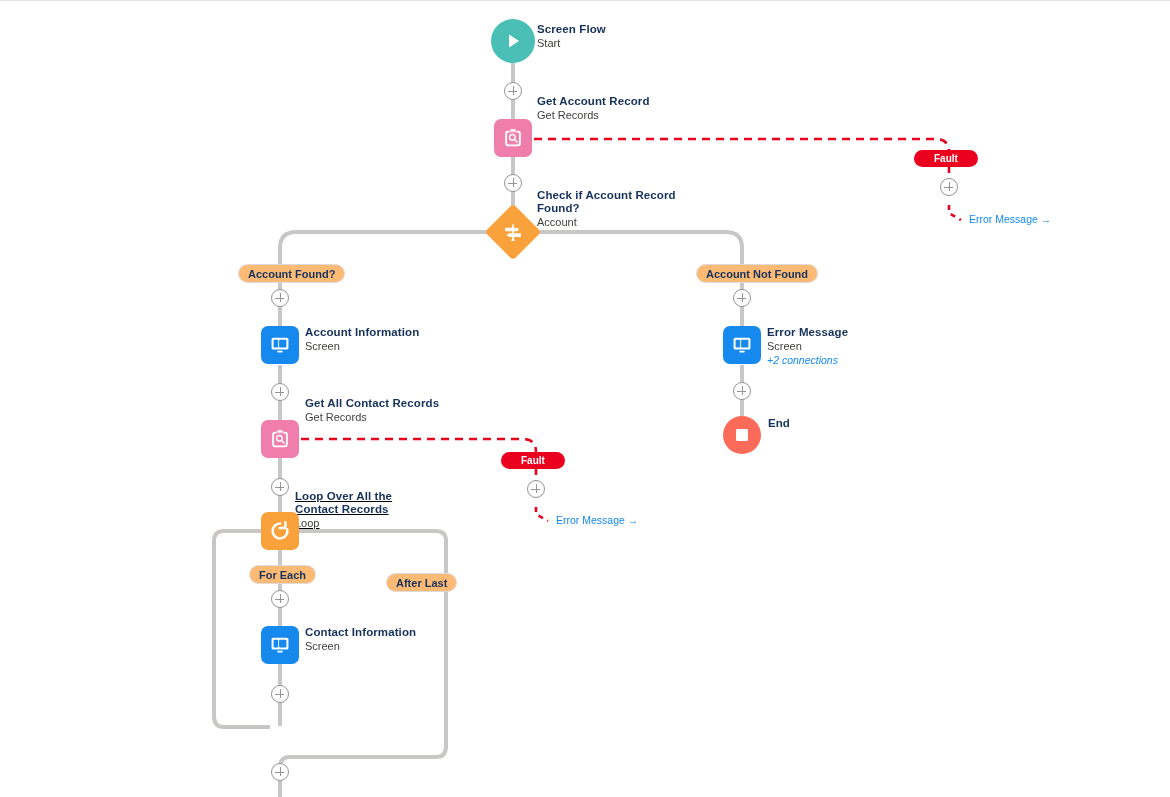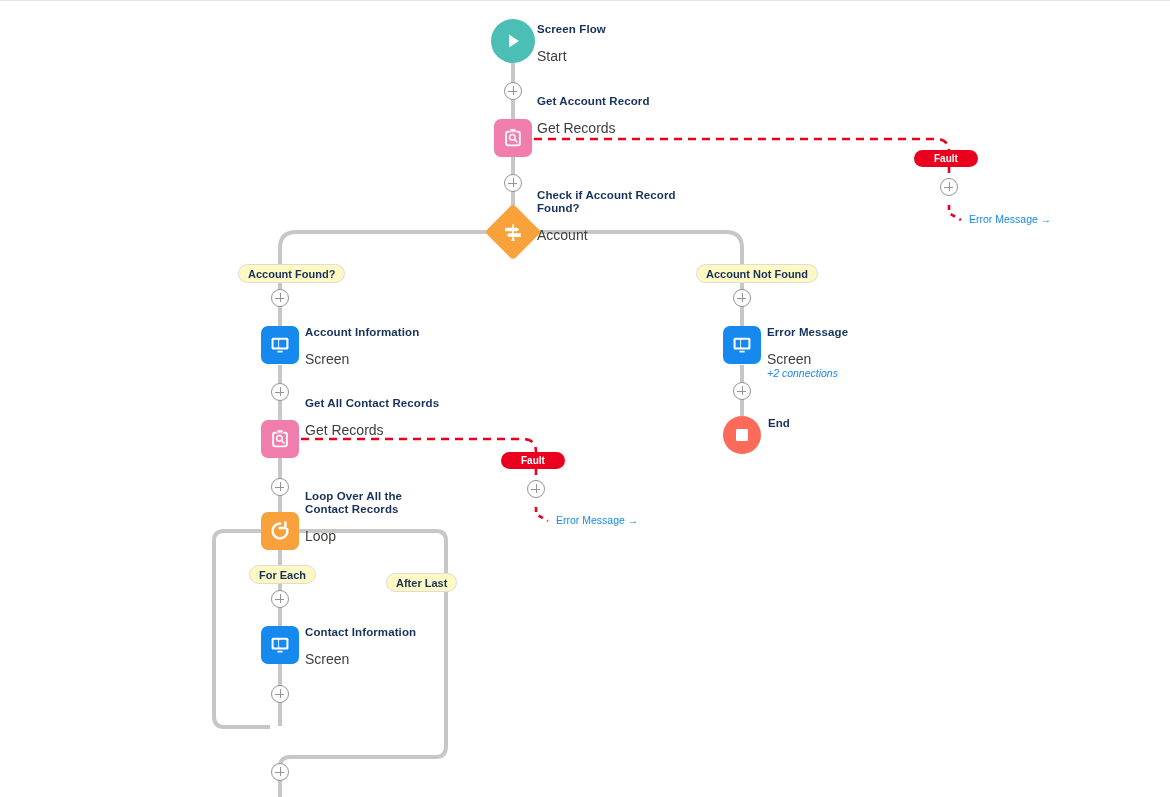--- a/index.html
+++ b/index.html
@@ -74,23 +74,23 @@
   }
   .node-label .ttl {
     display: block;
     font-size: 11.5px;
     font-weight: bold;
     color: #16325c;
     letter-spacing: .1px;
   }
   .node-label .sub {
     display: block;
-    font-size: 14px;
+    font-size: 11px;
     color: #3e3e3c;
-    margin-top: 14px;
+    margin-top: 1px;
   }
   .node-label .conn {
     display: block;
     font-size: 10.5px;
     font-style: italic;
     color: #1589ee;
     margin-top: 1px;
   }
   .node-label.wrap { white-space: normal; width: 140px; }
   .end-label {
@@ -100,21 +100,21 @@
     color: #16325c;
   }
 
   
   .pill {
     position: absolute;
     height: 19px;
     padding: 0 9px;
     border: 1px solid #dddbda;
     border-radius: 10px;
-    background: #fef9c3;
+    background: #fdba74;
     font-size: 11px;
     font-weight: bold;
     color: #16325c;
     display: flex;
     align-items: center;
     justify-content: center;
     z-index: 6;
     white-space: nowrap;
   }
 
@@ -303,21 +303,21 @@
   </div>
 
   <div class="node" style="left:261px; top:511px;">
     <div class="node-icon sq icon-loop">
       <svg width="24" height="24" viewBox="0 0 24 24" aria-hidden="true">
         <path d="M12 4.6 a7.4 7.4 0 1 0 7.2 5.7" fill="none" stroke="#ffffff" stroke-width="2.5" stroke-linecap="round"></path>
         <polyline points="17.4,3.2 17.4,9.0 11.7,9.0" fill="none" stroke="#ffffff" stroke-width="2.5" stroke-linecap="round" stroke-linejoin="round"></polyline>
       </svg>
     </div>
   </div>
-  <div class="node-label wrap" style="left:305px; top:489px;">
+  <div class="node-label wrap" style="left:295px; top:489px;text-decoration:underline;">
     <span class="ttl">Loop Over All the Contact Records</span>
     <span class="sub">Loop</span>
   </div>
 
   <div class="node" style="left:261px; top:625px;">
     <div class="node-icon sq icon-screen">
       <svg width="22" height="22" viewBox="0 0 24 24" aria-hidden="true">
         <rect x="2.8" y="4" width="18.4" height="13" rx="1.8" fill="#ffffff"></rect>
         <rect x="5" y="6.2" width="5" height="8.6" rx="0.9" fill="#1589ee"></rect>
         <rect x="11" y="6.2" width="8" height="8.6" rx="0.9" fill="#1589ee"></rect>

